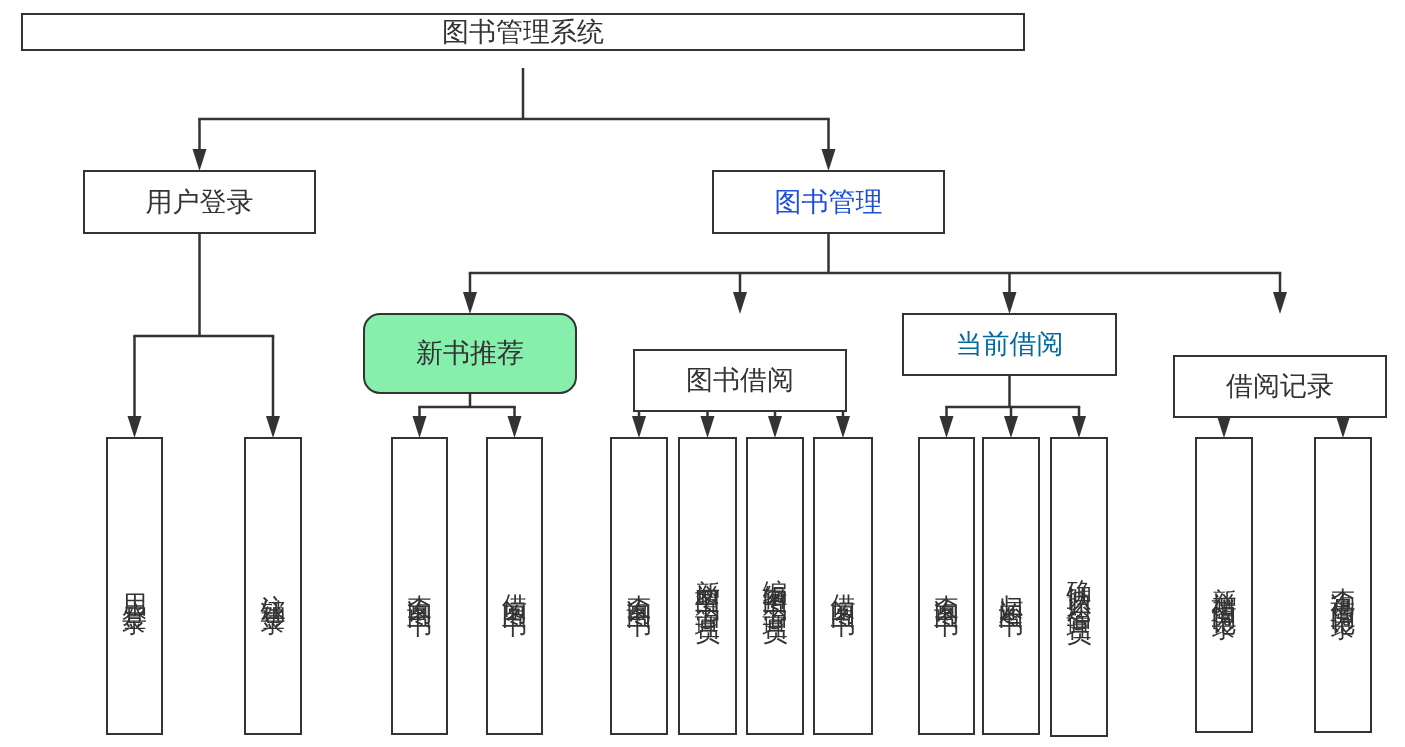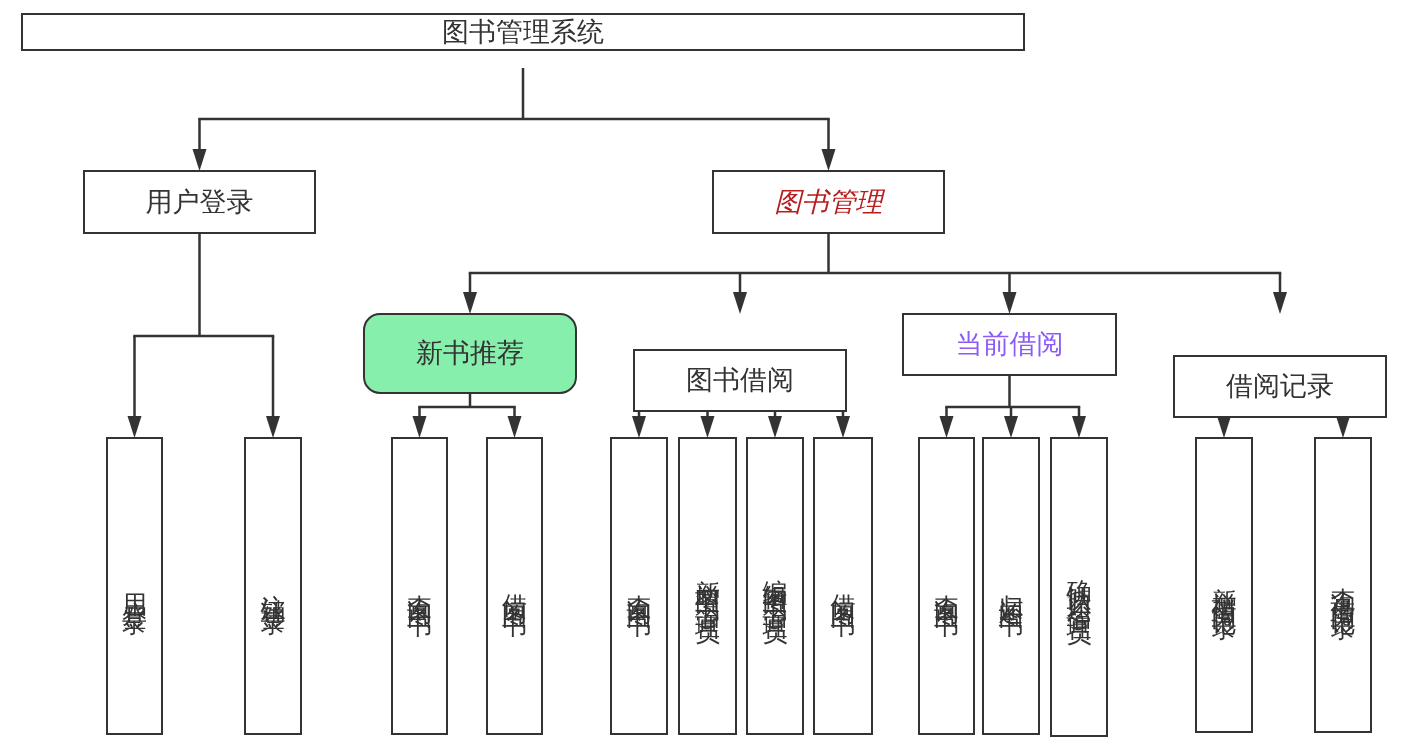--- a/index.html
+++ b/index.html
@@ -112,30 +112,30 @@
       <polygon points="1343,438 1336,416 1350,416" fill="#333333"></polygon>
     </svg>
   <div id="nodes-layer">
       <div class="box h" style="left: 21px; top: 13px; width: 1004px; height: 38px; border-color: rgb(51, 51, 51); background: rgb(255, 255, 255);">
         <span class="label" style="color: rgb(51, 51, 51);">图书管理系统</span>
       </div>
       <div class="box h" style="left: 83px; top: 170px; width: 233px; height: 64px; border-color: rgb(51, 51, 51); background: rgb(255, 255, 255);">
         <span class="label" style="color: rgb(51, 51, 51);">用户登录</span>
       </div>
       <div class="box h" style="left: 712px; top: 170px; width: 233px; height: 64px; border-color: rgb(51, 51, 51); background: rgb(255, 255, 255);">
-        <span class="label" style="color: #b91c1c; font-style: italic;">图书管理</span>
+        <span class="label" style="color: #1d4ed8;">图书管理</span>
       </div>
       <div class="box h" style="left: 363px; top: 313px; width: 214px; height: 81px; border-color: rgb(51, 51, 51); background: #86efac; border-radius: 17px;">
         <span class="label" style="color: rgb(51, 51, 51);">新书推荐</span>
       </div>
       <div class="box h" style="left: 633px; top: 313px; width: 214px; height: 63px; border-color: rgb(51, 51, 51); background: rgb(255, 255, 255); margin-top: 36px;">
         <span class="label" style="color: rgb(51, 51, 51);">图书借阅</span>
       </div>
       <div class="box h" style="left: 902px; top: 313px; width: 215px; height: 63px; border-color: rgb(51, 51, 51); background: rgb(255, 255, 255);">
-        <span class="label" style="color: #8b5cf6;">当前借阅</span>
+        <span class="label" style="color: #0369a1;">当前借阅</span>
       </div>
       <div class="box h" style="left: 1173px; top: 313px; width: 214px; height: 63px; border-color: rgb(51, 51, 51); background: rgb(255, 255, 255); margin-top: 42px;">
         <span class="label" style="color: rgb(51, 51, 51);">借阅记录</span>
       </div>
       <div class="box v" style="left: 106px; top: 437px; width: 57px; height: 298px; border-color: rgb(51, 51, 51); background: rgb(255, 255, 255);">
         <span class="label" style="color: rgb(51, 51, 51);">用户登录</span>
       </div>
       <div class="box v" style="left: 244px; top: 437px; width: 58px; height: 298px; border-color: rgb(51, 51, 51); background: rgb(255, 255, 255);">
         <span class="label" style="color: rgb(51, 51, 51);">注销登录</span>
       </div>

